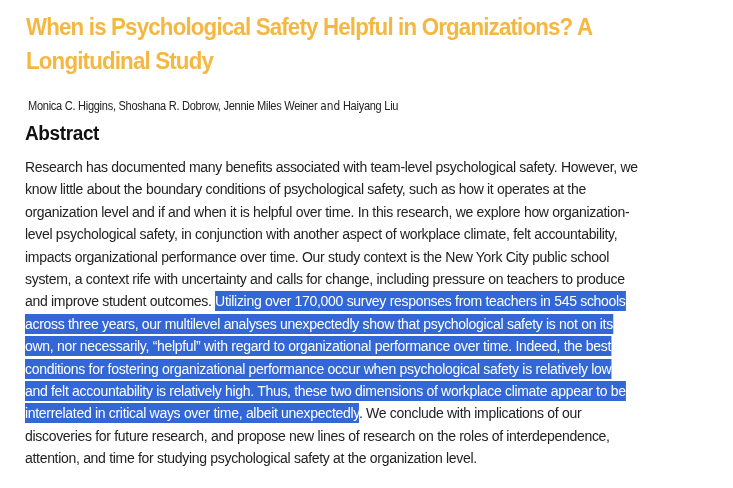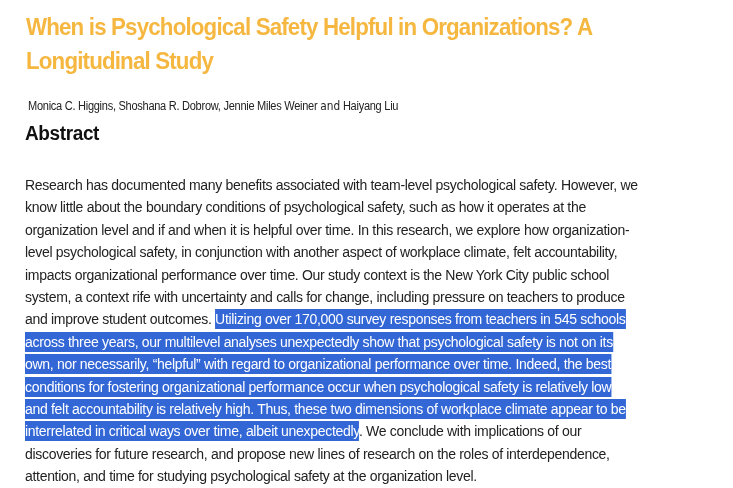--- a/index.html
+++ b/index.html
@@ -56,21 +56,21 @@
       font-weight: bold;
       color: #111111;
       letter-spacing: -0.4px;
       line-height: 26px;
       transform: scaleX(0.95);
       transform-origin: left top;
     }
     .abstract-body {
       position: absolute;
       left: 25px;
-      top: 174px;
+      top: 156px;
       width: 700px;
     }
     .line {
       display: block;
       height: 22.4px;
       line-height: 22.4px;
       font-size: 15.5px;
       color: #222222;
       white-space: nowrap;
       letter-spacing: -0.35px;

